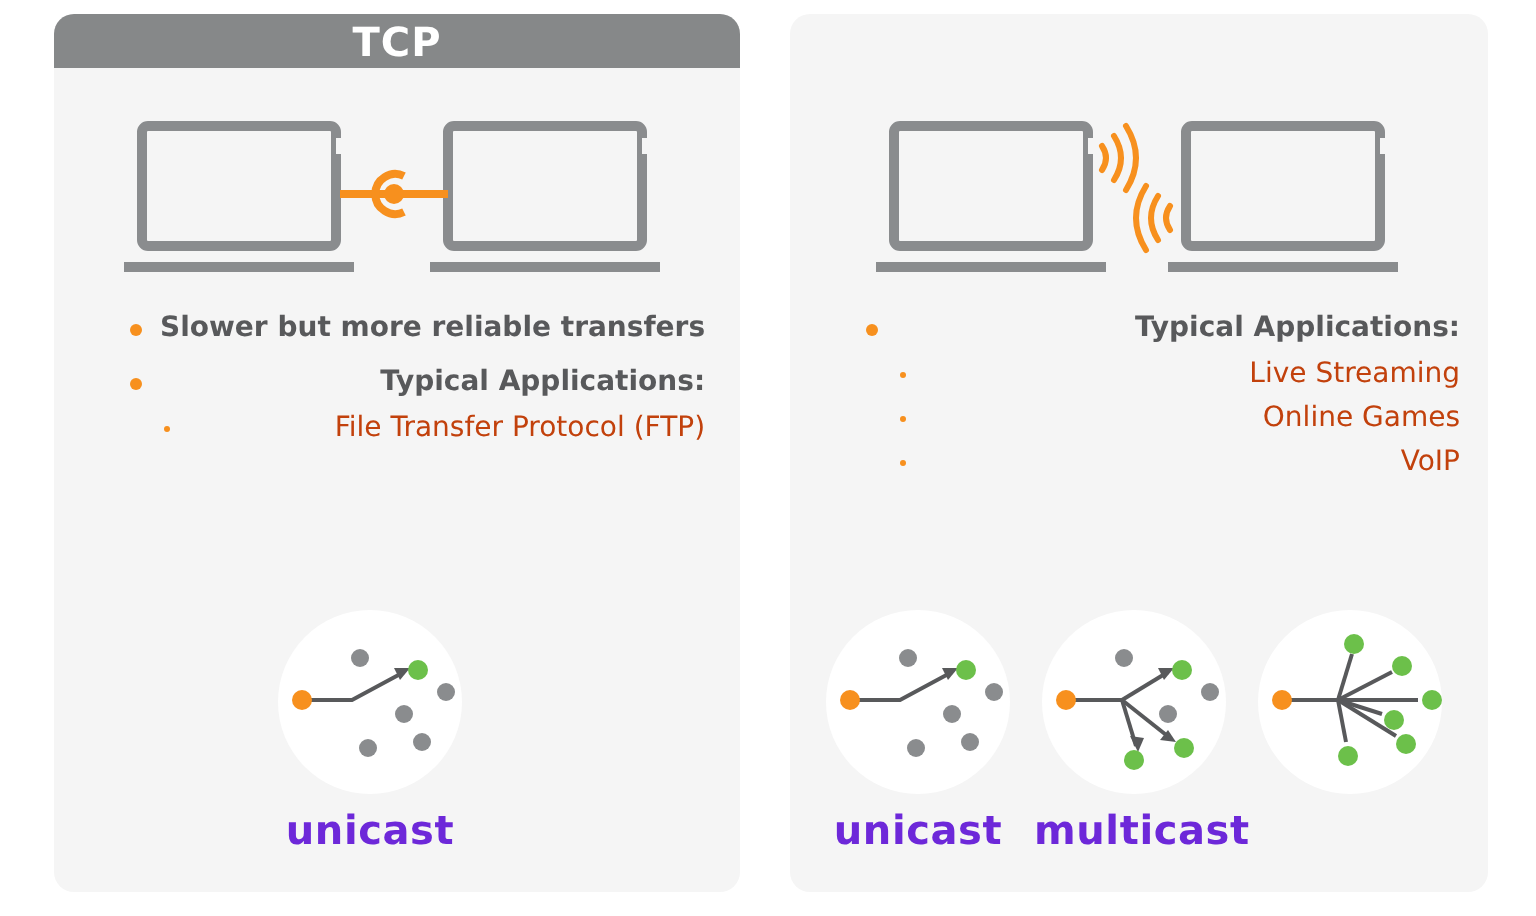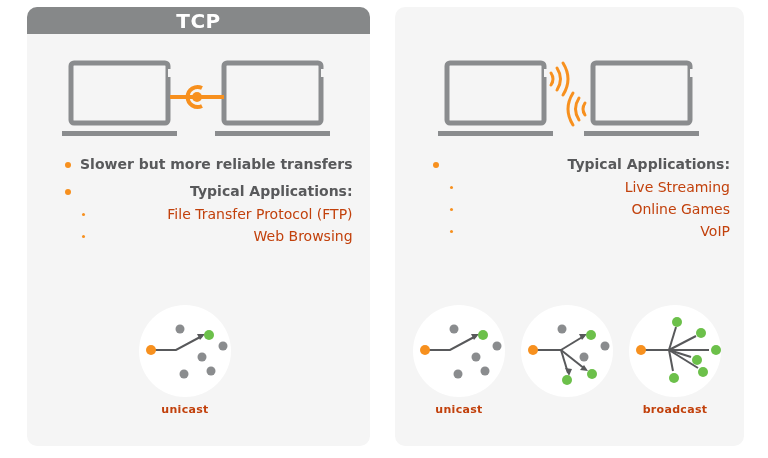--- a/index.html
+++ b/index.html
@@ -8,21 +8,21 @@
   .panel-header{height:27px;background:#868889;color:#fff;font-weight:bold;font-size:20px;text-align:center;line-height:28px;letter-spacing:0.5px;}
   .illus{position:absolute;left:0;top:40px;}
   .bullets{position:absolute;list-style:none;margin:0;padding:0;color:#58595b;}
   .bullets li.main{position:relative;font-size:14px;font-weight:bold;padding-left:18px;margin-bottom:8px;line-height:19px;text-align:right;}
   .bullets li.main::before{content:"";position:absolute;left:3px;top:7px;width:6px;height:6px;border-radius:50%;background:#f7901e;}
   .sub{list-style:none;margin:2px 0 0 0;padding:0;}
   .sub li{position:relative;font-size:14px;font-weight:normal;padding-left:17px;line-height:22px;color:#c2410c;}
   .sub li::before{content:"";position:absolute;left:2px;top:10px;width:3px;height:3px;border-radius:50%;background:#f7901e;}
   .cast{position:absolute;width:100px;text-align:center;}
   .cast svg{display:block;margin:0 auto;}
-  .cast-label{font-weight:bold;font-size:11px;color:#c2410c;margin-top:6px;letter-spacing:0.3px;}
+  .cast-label{font-weight:bold;font-size:20px;color:#6d28d9;margin-top:6px;letter-spacing:0.3px;}
 </style>
 </head>
 <body>
 
 <div class="panel" style="left:27px;width:343px;">
   <div class="panel-header">TCP</div>
   <svg class="illus" width="343" height="100" viewBox="0 0 343 100">
     <g fill="none" stroke="#8a8c8e" stroke-width="5">
       <rect x="44" y="16" width="97" height="60" rx="3"></rect>
       <rect x="197" y="16" width="97" height="60" rx="3"></rect>
@@ -33,21 +33,20 @@
     <rect x="188" y="84" width="115" height="5" fill="#8a8c8e"></rect>
     <line x1="143" y1="50" x2="197" y2="50" stroke="#f7901e" stroke-width="4"></line>
     <circle cx="170" cy="50" r="5" fill="#f7901e"></circle>
     <path d="M175 41 A10 10 0 1 0 175 59" fill="none" stroke="#f7901e" stroke-width="4"></path>
   </svg>
   <ul class="bullets" style="left:35px;top:148px;">
     <li class="main"><span>Slower but more reliable transfers</span></li>
     <li class="main"><span>Typical Applications:</span>
       <ul class="sub">
         <li>File Transfer Protocol (FTP)</li>
-        <li>Web Browsing</li>
       </ul>
     </li>
   </ul>
   <div class="cast" style="left:108px;top:298px;">
     <svg width="92" height="92" viewBox="0 0 92 92">
       <circle cx="46" cy="46" r="46" fill="#ffffff"></circle>
       <polyline points="12,45 37,45 63,31" fill="none" stroke="#58595b" stroke-width="2"></polyline>
       <polygon points="66,29 58,29 61,35" fill="#58595b"></polygon>
       <circle cx="12" cy="45" r="5" fill="#f7901e"></circle>
       <circle cx="41" cy="24" r="4.5" fill="#8a8c8e"></circle>
@@ -119,20 +118,21 @@
       <polygon points="48,71 44,63 51,64" fill="#58595b"></polygon>
       <polygon points="67,66 59,65 63,60" fill="#58595b"></polygon>
       <circle cx="12" cy="45" r="5" fill="#f7901e"></circle>
       <circle cx="41" cy="24" r="4.5" fill="#8a8c8e"></circle>
       <circle cx="70" cy="30" r="5" fill="#6cc04a"></circle>
       <circle cx="84" cy="41" r="4.5" fill="#8a8c8e"></circle>
       <circle cx="63" cy="52" r="4.5" fill="#8a8c8e"></circle>
       <circle cx="46" cy="75" r="5" fill="#6cc04a"></circle>
       <circle cx="71" cy="69" r="5" fill="#6cc04a"></circle>
     </svg>
+    <div class="cast-label">multicast</div>
   </div>
 
   <div class="cast" style="left:230px;top:298px;">
     <svg width="92" height="92" viewBox="0 0 92 92">
       <circle cx="46" cy="46" r="46" fill="#ffffff"></circle>
       <g stroke="#58595b" stroke-width="2" fill="none">
         <line x1="12" y1="45" x2="40" y2="45"></line>
         <line x1="40" y1="45" x2="47" y2="22"></line>
         <line x1="40" y1="45" x2="67" y2="31"></line>
         <line x1="40" y1="45" x2="80" y2="45"></line>
@@ -141,15 +141,14 @@
         <line x1="40" y1="45" x2="44" y2="66"></line>
       </g>
       <circle cx="12" cy="45" r="5" fill="#f7901e"></circle>
       <circle cx="48" cy="17" r="5" fill="#6cc04a"></circle>
       <circle cx="72" cy="28" r="5" fill="#6cc04a"></circle>
       <circle cx="87" cy="45" r="5" fill="#6cc04a"></circle>
       <circle cx="68" cy="55" r="5" fill="#6cc04a"></circle>
       <circle cx="74" cy="67" r="5" fill="#6cc04a"></circle>
       <circle cx="45" cy="73" r="5" fill="#6cc04a"></circle>
     </svg>
-    <div class="cast-label">broadcast</div>
   </div>
 </div>
 
 </body></html>

